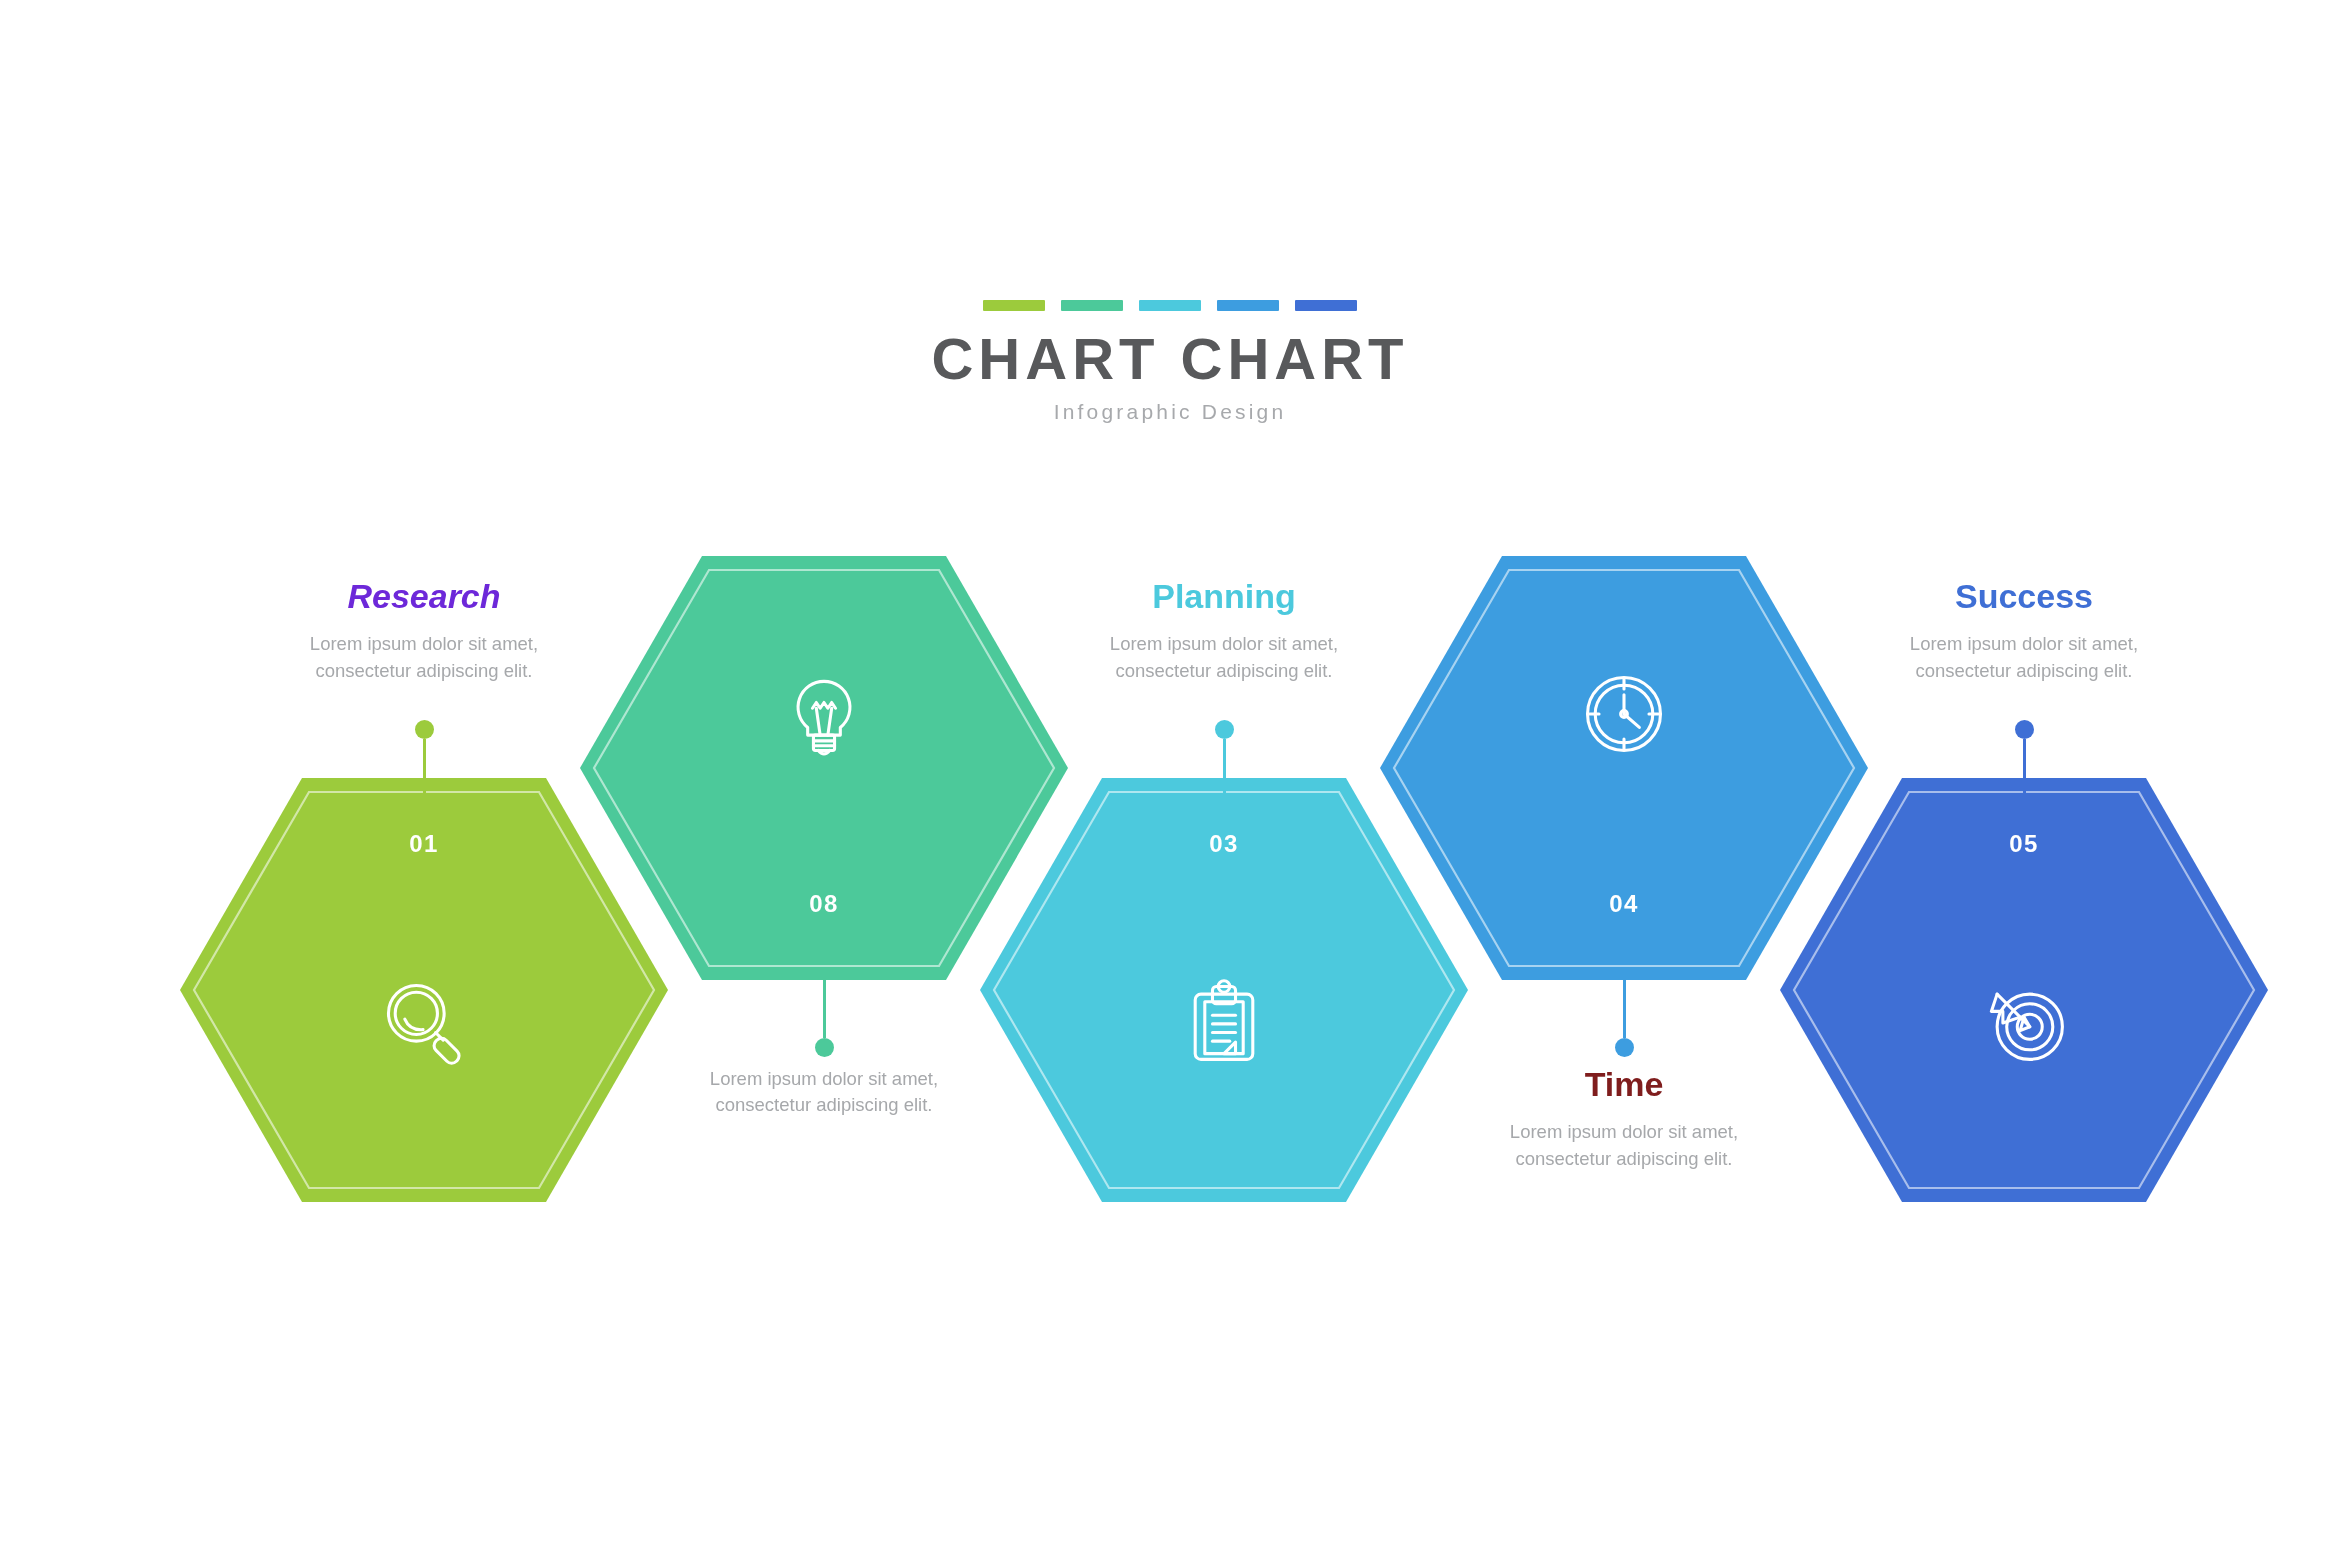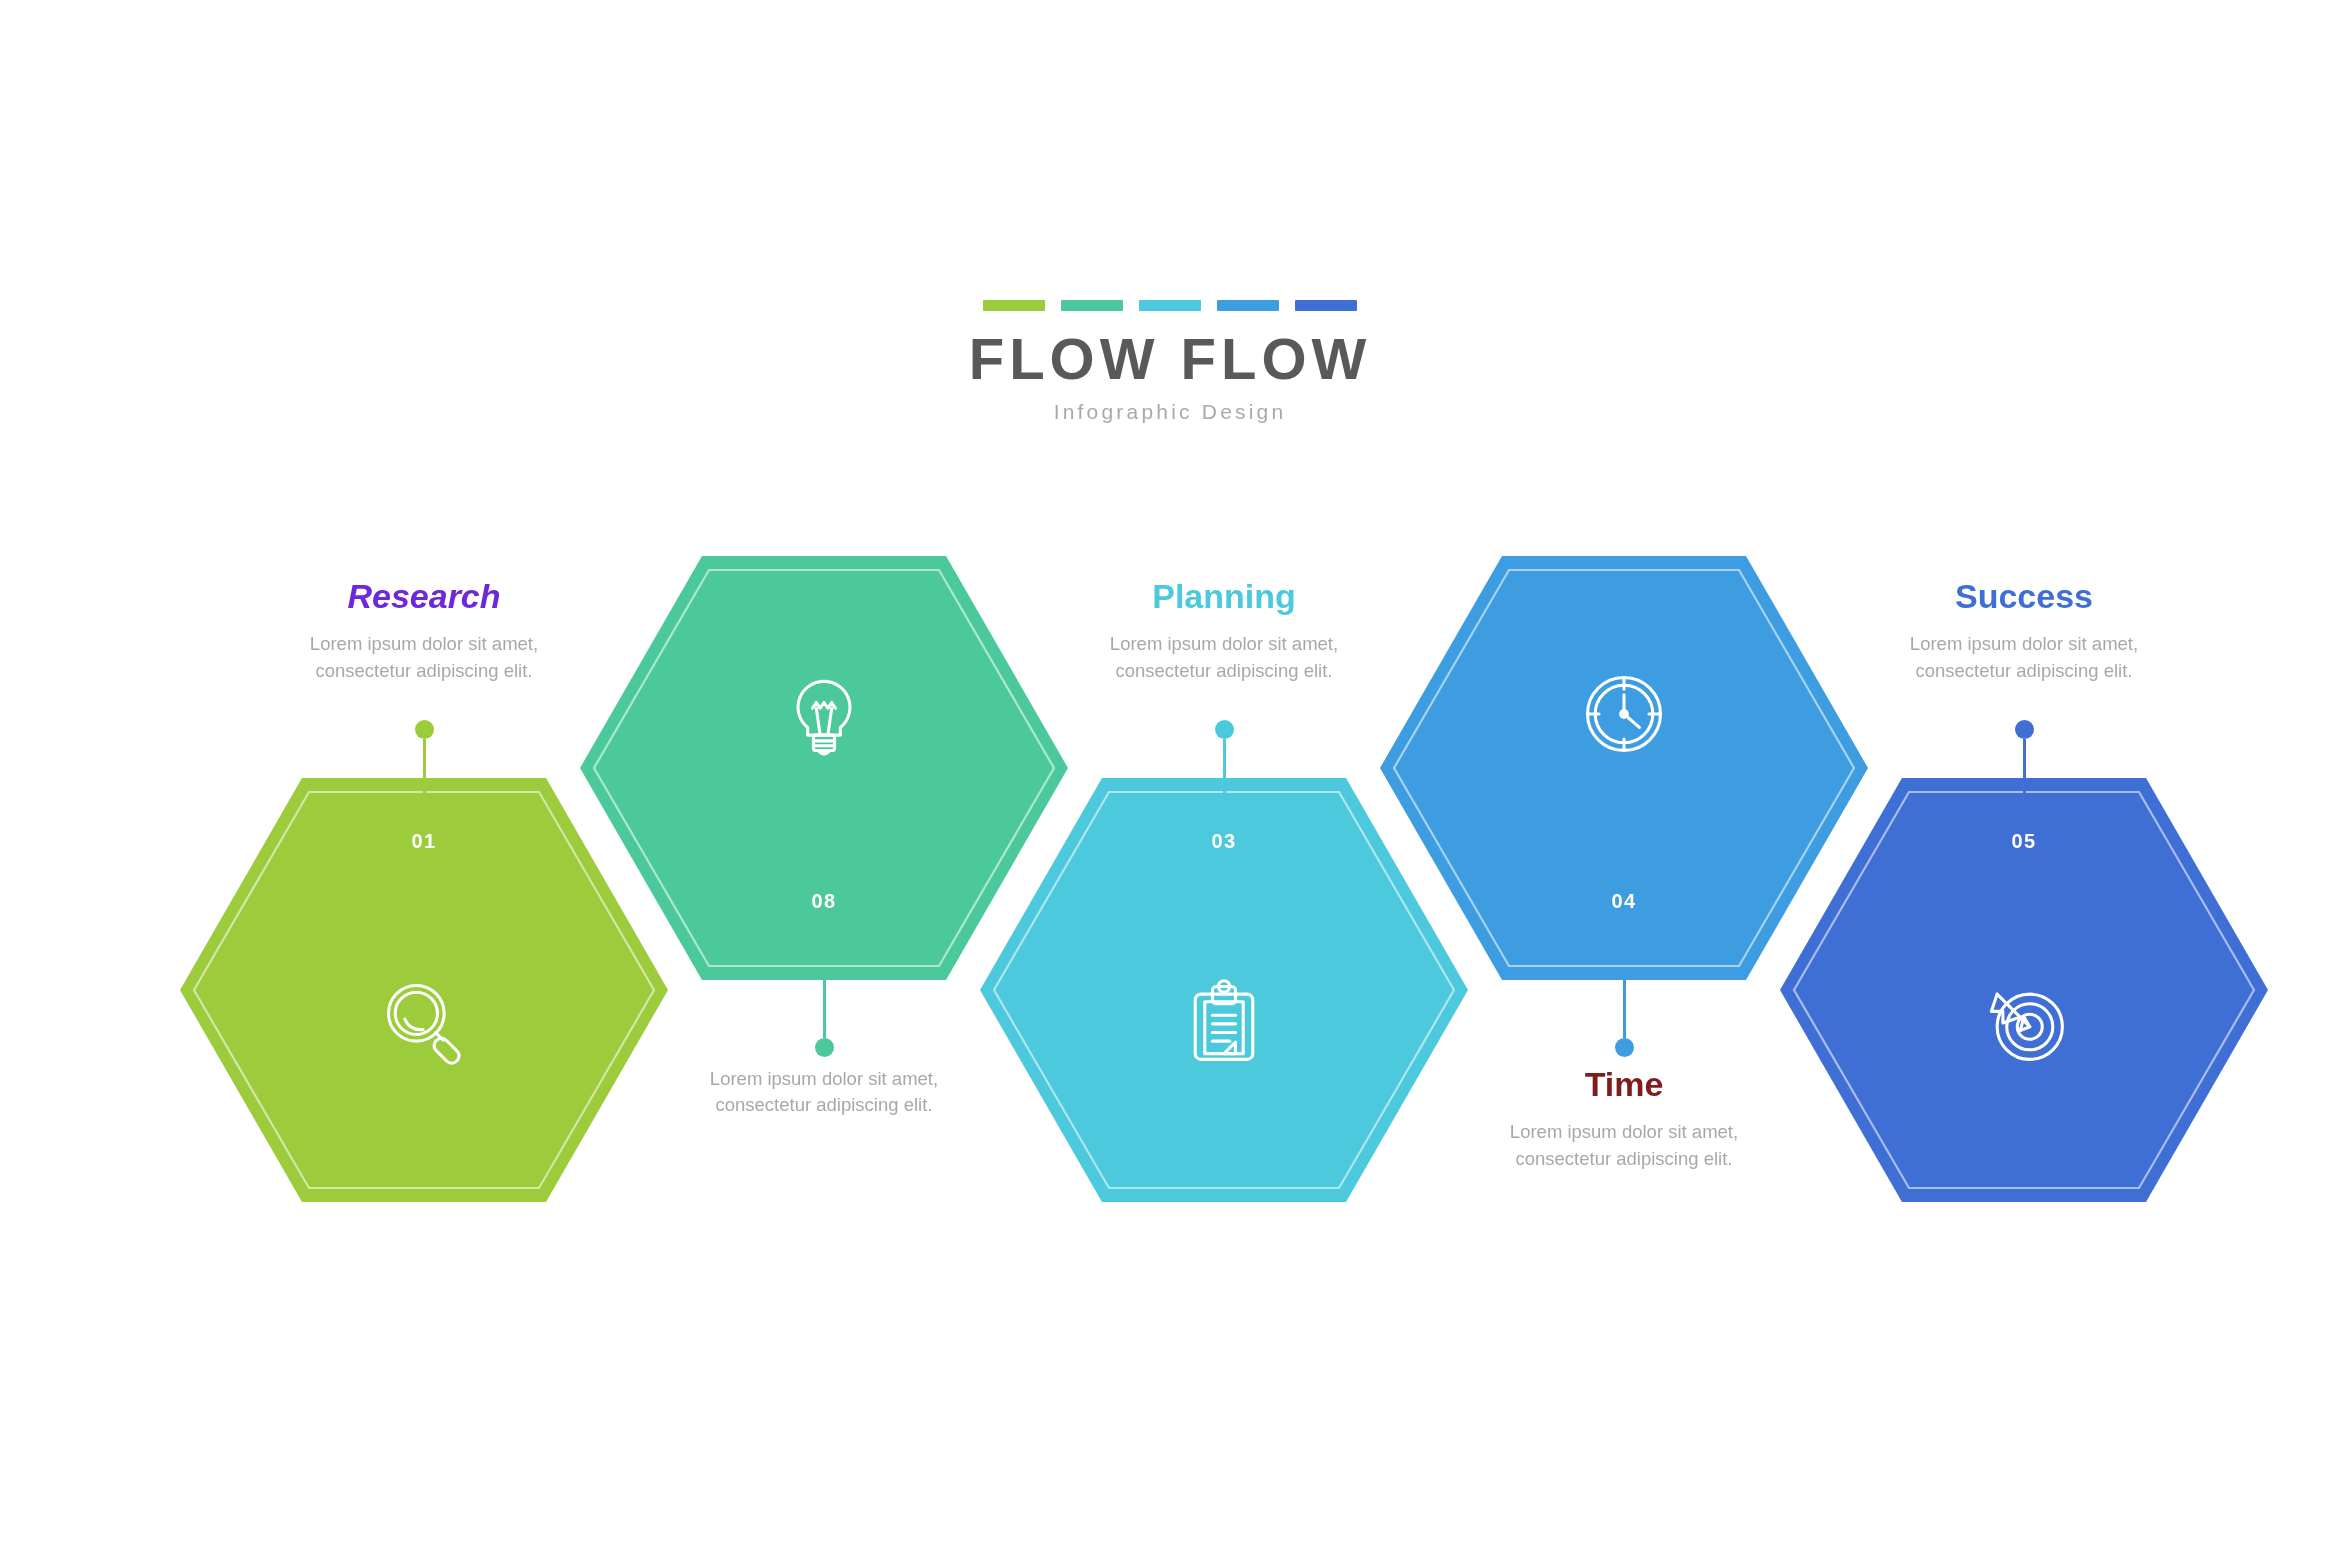--- a/index.html
+++ b/index.html
@@ -74,21 +74,21 @@
   .hex-wrap {
     position: absolute;
   }
   .hex-svg { display: block; }
 
   .hex-number {
     position: absolute;
     width: 100%;
     text-align: center;
     color: #ffffff;
-    font-size: 20px;
+    font-size: 24px;
     font-weight: bold;
     letter-spacing: 1.5px;
   }
   .hex-icon {
     position: absolute;
     width: 100%;
     display: flex;
     justify-content: center;
   }
 
@@ -134,21 +134,21 @@
 <body>
 
 <div id="header">
   <div id="bar-row">
       <div class="hbar" style="background: rgb(156, 203, 60);"></div>
       <div class="hbar" style="background: rgb(76, 201, 154);"></div>
       <div class="hbar" style="background: rgb(76, 201, 221);"></div>
       <div class="hbar" style="background: rgb(61, 157, 224);"></div>
       <div class="hbar" style="background: rgb(63, 111, 213);"></div>
     </div>
-  <div id="main-title">FLOW FLOW</div>
+  <div id="main-title">CHART CHART</div>
   <div id="sub-title">Infographic Design</div>
 </div>
 
 <div id="stage">
     <div class="step">
       <div class="hex-wrap" style="left: 180px; top: 778px; width: 488px; height: 424px;">
         <svg class="hex-svg" width="488" height="424" viewBox="0 0 488 424">
     <polygon points="122,0 366,0 488,212 366,424 122,424 0,212" fill="#9ccb3c"></polygon>
     <polygon points="129,14 359,14 474,212 359,410 129,410 14,212" fill="none" stroke="rgba(255,255,255,0.55)" stroke-width="2.2"></polygon>
   </svg>

